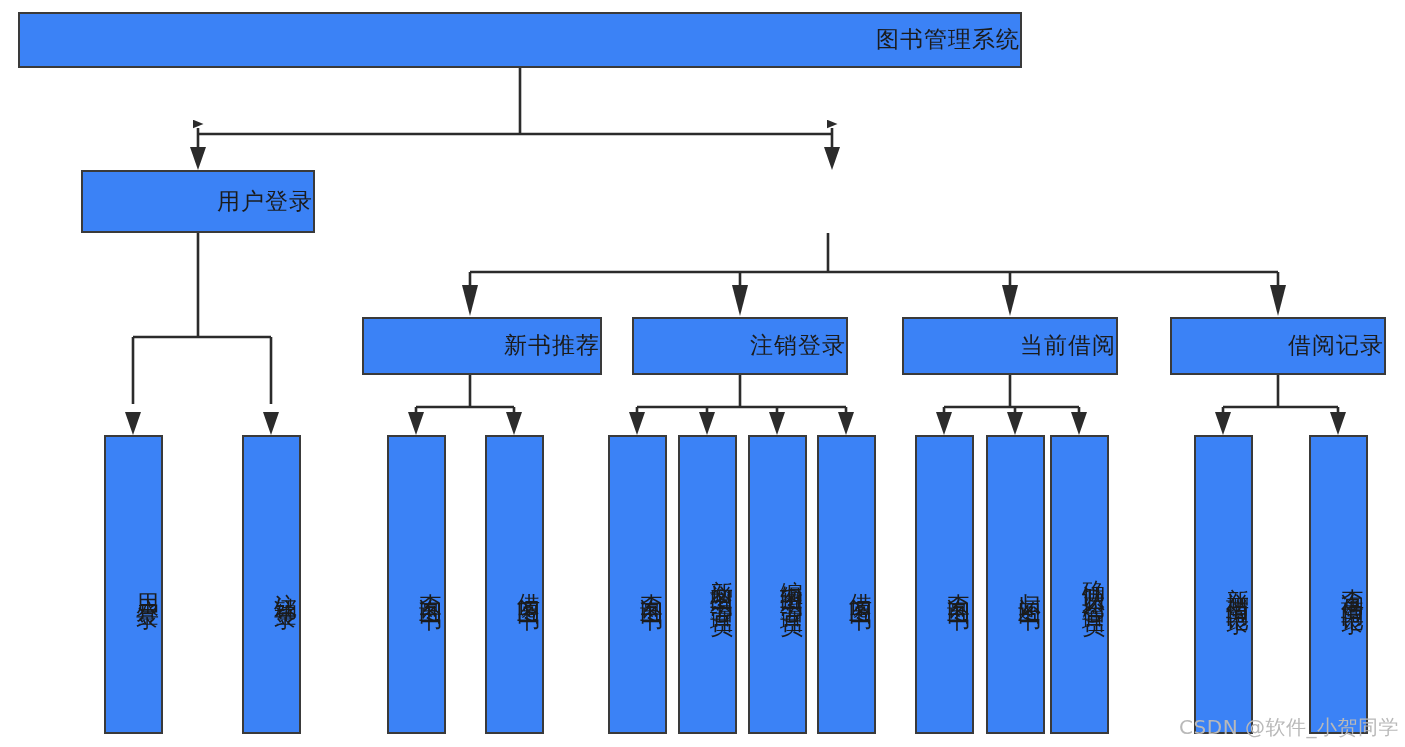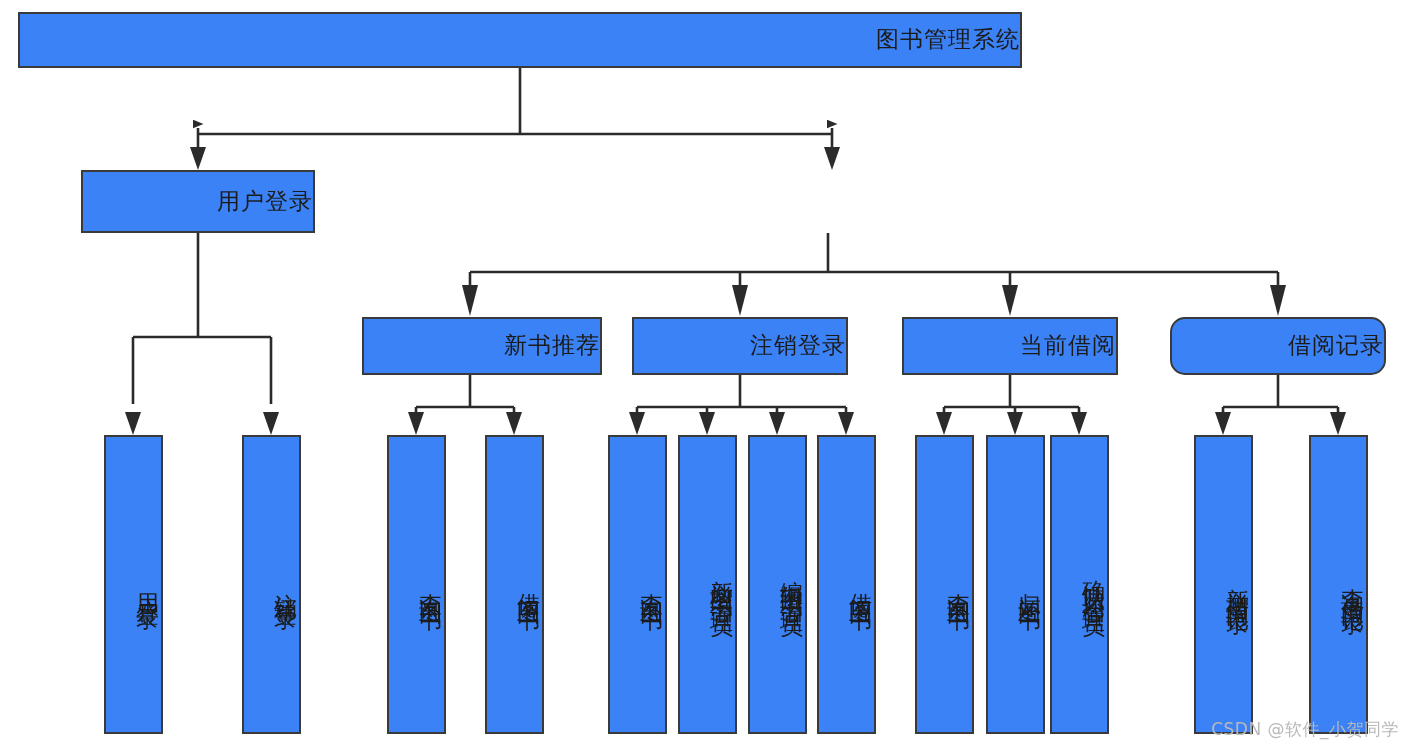--- a/index.html
+++ b/index.html
@@ -51,21 +51,21 @@
     font-size: 23px;
     letter-spacing: 5px;
     line-height: 1.15;
     white-space: nowrap;
     text-align: center;
   }
   .watermark {
     position: absolute;
     right: 6px;
     bottom: 6px;
-    font-size: 17px;
+    font-size: 20px;
     color: #b9b9b9;
     white-space: nowrap;
     letter-spacing: 0.5px;
   }
 </style>
 </head>
 <body>
 
 <div id="diagram-root">
 
@@ -160,21 +160,21 @@
 
   <div class="node node-h" style="left:362px; top:317px; width:240px; height:58px;">
     <span>新书推荐</span>
   </div>
   <div class="node node-h" style="left:632px; top:317px; width:216px; height:58px;">
     <span>注销登录</span>
   </div>
   <div class="node node-h" style="left:902px; top:317px; width:216px; height:58px;">
     <span>当前借阅</span>
   </div>
-  <div class="node node-h" style="left:1170px; top:317px; width:216px; height:58px;border-radius:15px;">
+  <div class="node node-h" style="left:1170px; top:317px; width:216px; height:58px;">
     <span>借阅记录</span>
   </div>
 
   <div class="node node-v" style="left:104px; top:435px; width:59px; height:299px;">
     <span class="vlabel">用户登录</span>
   </div>
   <div class="node node-v" style="left:242px; top:435px; width:59px; height:299px;">
     <span class="vlabel">注销登录</span>
   </div>
 

